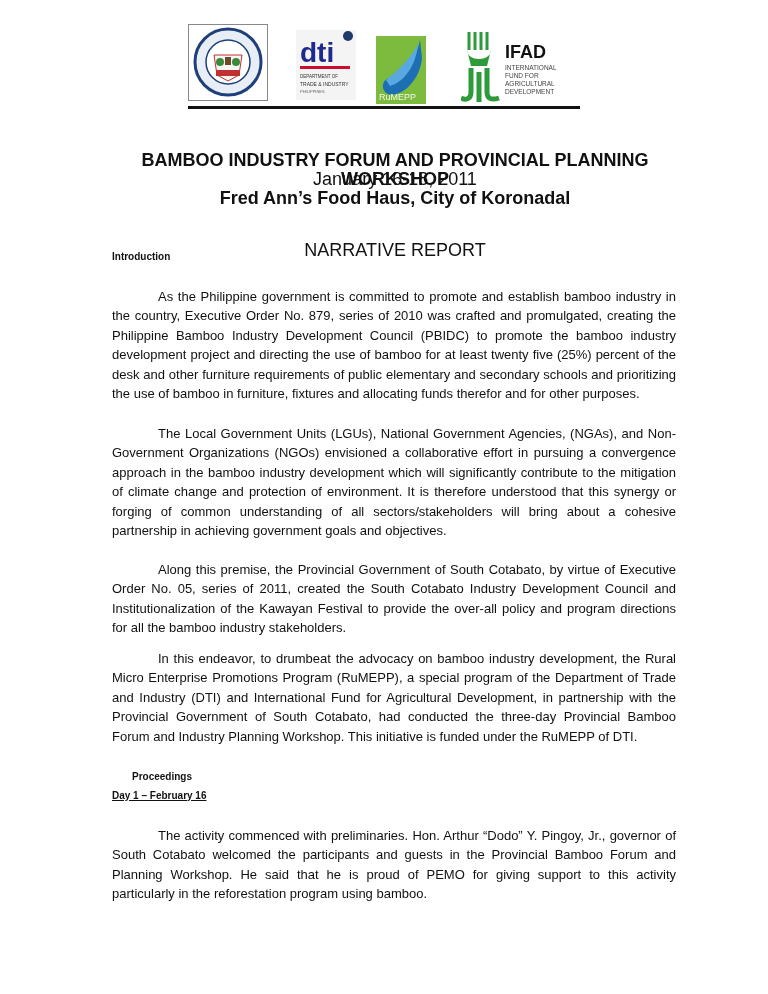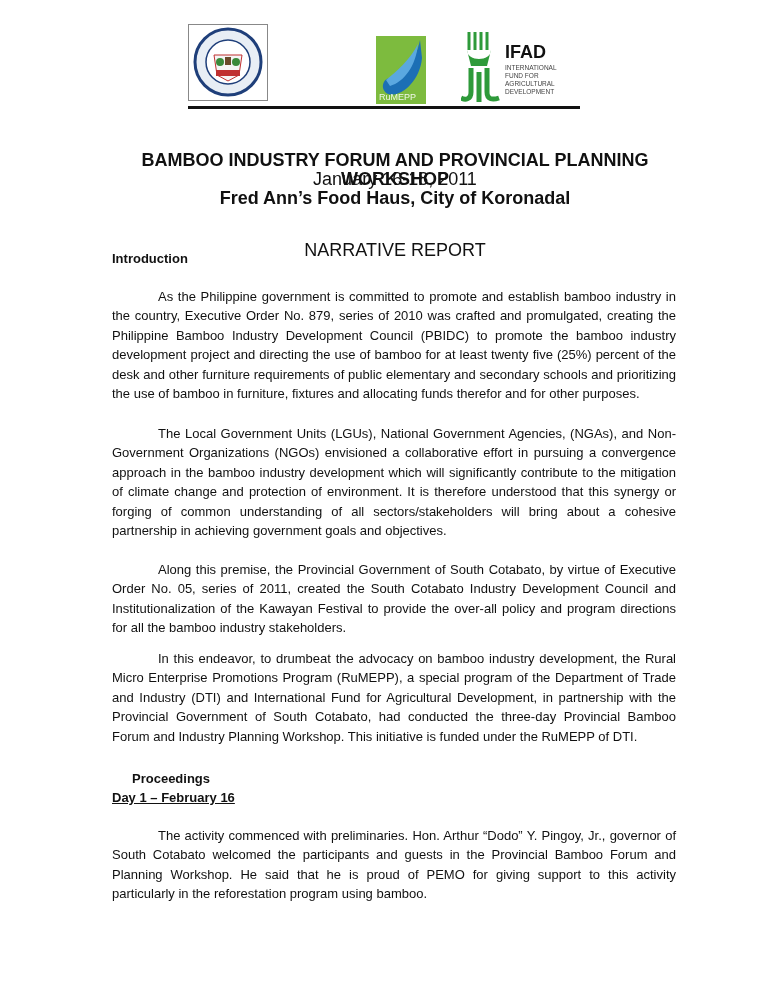--- a/index.html
+++ b/index.html
@@ -9,37 +9,47 @@
   .seal { left:0; top:0; width:78px; height:75px; border:1px solid #888; background:#fff; }
   .dti { left:108px; top:6px; width:60px; height:70px; background:#f4f4f4; }
   .rumepp { left:188px; top:12px; width:50px; height:68px; background:#7dbb3e; }
   .ifad { left:273px; top:8px; width:115px; height:72px; }
   .rule { position:absolute; left:188px; top:106px; width:392px; height:3px; background:#111; }
   .header { position:absolute; left:110px; width:570px; text-align:center; font-size:18px; line-height:19px;margin-top:24px; }
   .h-title { top:127px; font-weight:bold; }
   .h-date { top:146px; }
   .h-venue { top:165px;font-weight:bold; }
   .h-report { top:217px; }
-  .section { position:absolute; left:112px; font-weight:bold; font-size:13px; }
+  .section { position:absolute; left:112px; font-weight:bold; font-size:10px; }
   .para { position:absolute; left:112px; width:564px; font-size:13px; line-height:19.4px; text-align:justify; text-indent:46px; }
   .u { text-decoration:underline; }
 </style>
 </head>
 <body>
 
 <div class="logos">
   <div class="logo seal">
     <svg width="78" height="75" viewBox="0 0 78 75">
       <circle cx="39" cy="37" r="33" fill="#e8eef5" stroke="#1f3f7a" stroke-width="3"></circle>
       <circle cx="39" cy="37" r="22" fill="#ffffff" stroke="#1f3f7a" stroke-width="1.5"></circle>
       <path d="M25 30 L53 30 L50 50 L39 56 L28 50 Z" fill="#f5f5f5" stroke="#c03030" stroke-width="1"></path>
       <rect x="27" y="45" width="24" height="6" fill="#c03030"></rect>
       <circle cx="31" cy="37" r="4" fill="#3a8a3a"></circle>
       <circle cx="47" cy="37" r="4" fill="#3a8a3a"></circle>
       <rect x="36" y="32" width="6" height="8" fill="#6b4a2a"></rect>
+    </svg>
+  </div>
+  <div class="logo dti">
+    <svg width="60" height="70" viewBox="0 0 60 70">
+      <text x="4" y="32" font-family="Liberation Sans, sans-serif" font-weight="bold" font-size="28" fill="#1e2a8c">dti</text>
+      <rect x="4" y="36" width="50" height="3" fill="#c8102e"></rect>
+      <circle cx="52" cy="6" r="5" fill="#1e3a6a"></circle>
+      <text x="4" y="48" font-family="Liberation Sans, sans-serif" font-size="4.5" fill="#333">DEPARTMENT OF</text>
+      <text x="4" y="56" font-family="Liberation Sans, sans-serif" font-size="5" fill="#333">TRADE &amp; INDUSTRY</text>
+      <text x="4" y="63" font-family="Liberation Sans, sans-serif" font-size="4" fill="#666">PHILIPPINES</text>
     </svg>
   </div>
   <div class="logo ifad">
     <svg width="115" height="72" viewBox="0 0 115 72">
       <path d="M8 0 L8 18 M14 0 L14 18 M20 0 L20 18 M26 0 L26 18" stroke="#2e9a3a" stroke-width="3"></path>
       <path d="M6 18 C6 30 30 30 30 18 L26 34 L10 34 Z" fill="#2e9a3a"></path>
       <path d="M10 36 L10 60 C10 68 4 68 0 66 M26 36 L26 60 C26 68 32 68 38 66 M18 40 L18 70" stroke="#2e9a3a" stroke-width="5" fill="none"></path>
       <text x="44" y="26" font-family="Liberation Sans, sans-serif" font-weight="bold" font-size="18" fill="#111">IFAD</text>
       <text x="44" y="38" font-family="Liberation Sans, sans-serif" font-size="6.5" fill="#444">INTERNATIONAL</text>
       <text x="44" y="46" font-family="Liberation Sans, sans-serif" font-size="6.5" fill="#444">FUND FOR</text>

